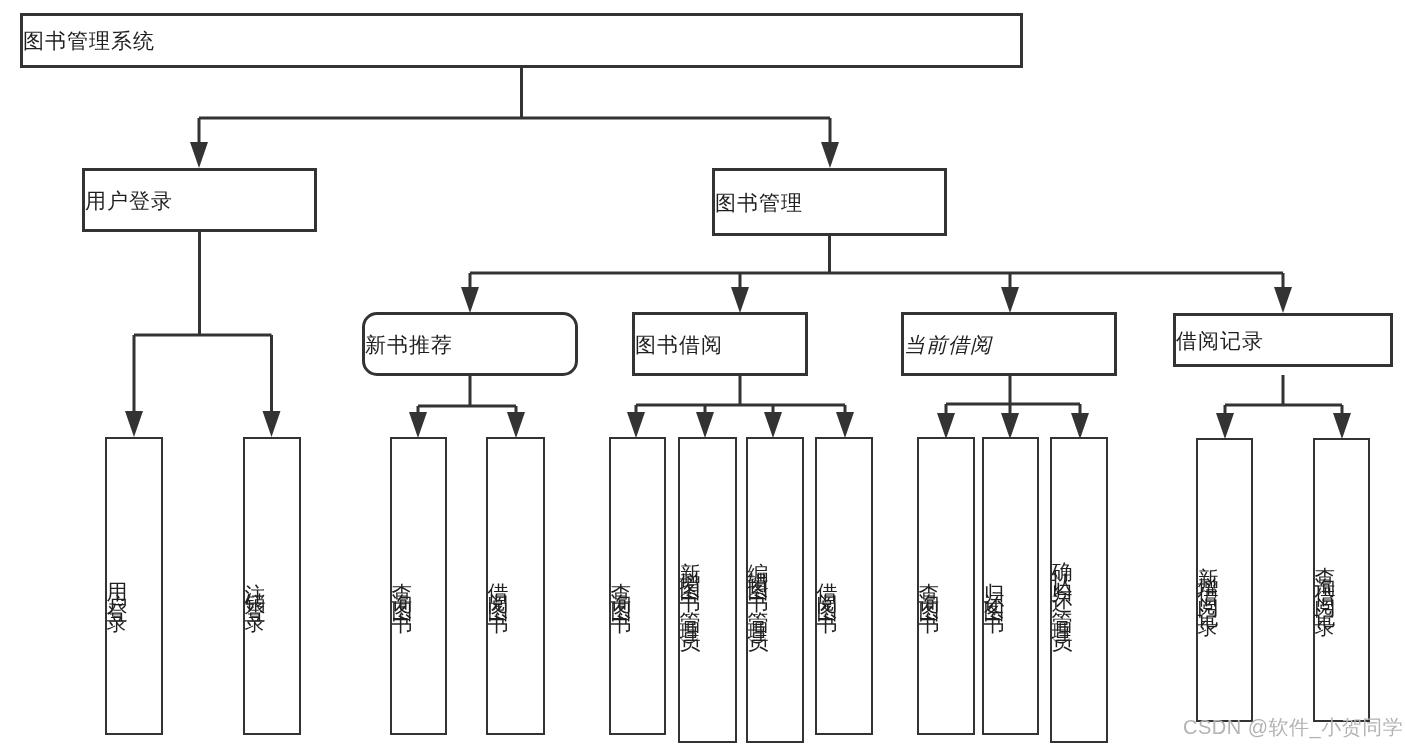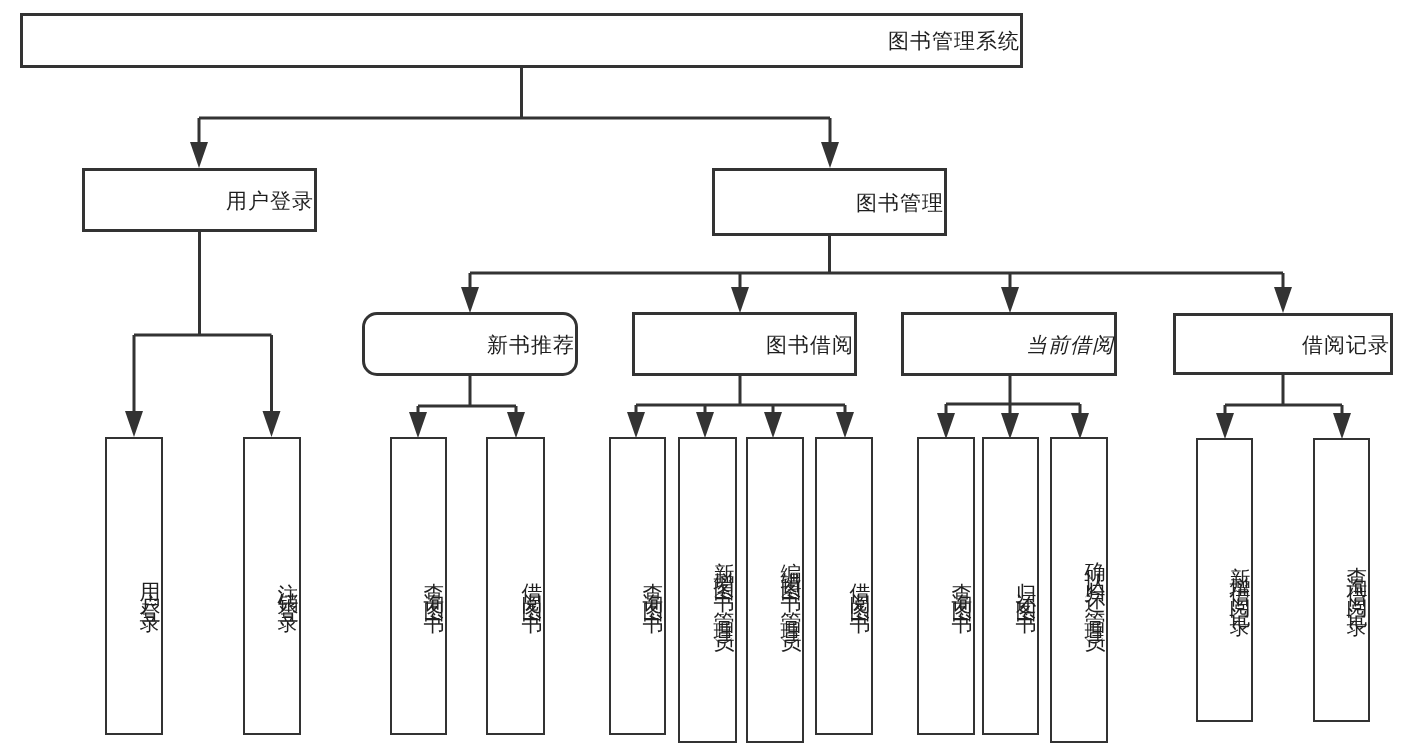--- a/index.html
+++ b/index.html
@@ -9,21 +9,21 @@
     background:#ffffff;
     overflow:hidden;
     font-family:"Liberation Sans","DejaVu Sans",sans-serif;
   }
   .wires{position:absolute;left:0;top:0;z-index:1;}
   .box{
     position:absolute;
     box-sizing:border-box;
     background:#ffffff;
     border:3px solid #333333;
-    display:flex;align-items:center;justify-content:flex-end;
+    display:flex;align-items:center;justify-content:flex-start;
     color:#1f1f1f;
     z-index:2;
   }
   .hlabel{
     font-size:21px;
     letter-spacing:1px;
     white-space:nowrap;
     line-height:1;
   }
   .leaf{border-width:2.5px;}
@@ -89,27 +89,27 @@
   <div class="box" style="left:82px;top:168px;width:235px;height:64px;">
     <span class="hlabel">用户登录</span>
   </div>
   <div class="box" style="left:712px;top:168px;width:235px;height:68px;">
     <span class="hlabel">图书管理</span>
   </div>
 
   <div class="box" style="left:362px;top:312px;width:216px;height:64px;border-radius:15px;">
     <span class="hlabel">新书推荐</span>
   </div>
-  <div class="box" style="left:632px;top:312px;width:225px;height:64px;">
+  <div class="box" style="left:632px;top:312px;width:176px;height:64px;">
     <span class="hlabel">图书借阅</span>
   </div>
   <div class="box" style="left:901px;top:312px;width:216px;height:64px;font-style:italic;">
     <span class="hlabel">当前借阅</span>
   </div>
-  <div class="box" style="left:1173px;top:313px;width:220px;height:62px;">
+  <div class="box" style="left:1173px;top:313px;width:220px;height:54px;">
     <span class="hlabel">借阅记录</span>
   </div>
 
   <div class="box leaf" style="left:105px;top:437px;width:58px;height:298px;">
     <span class="vtext">用户登录</span>
   </div>
   <div class="box leaf" style="left:243px;top:437px;width:58px;height:298px;">
     <span class="vtext">注销登录</span>
   </div>
   <div class="box leaf" style="left:390px;top:437px;width:57px;height:298px;">
@@ -139,14 +139,15 @@
   <div class="box leaf" style="left:1050px;top:437px;width:58px;height:306px;">
     <span class="vtext">确认归还（管理员）</span>
   </div>
   <div class="box leaf" style="left:1196px;top:438px;width:57px;height:284px;">
     <span class="vtext">新增借阅记录</span>
   </div>
   <div class="box leaf" style="left:1313px;top:438px;width:57px;height:284px;">
     <span class="vtext">查询借阅记录</span>
   </div>
 
+  <div class="watermark">CSDN @软件_小贺同学</div>
 
 </div>
 
 </body></html>

